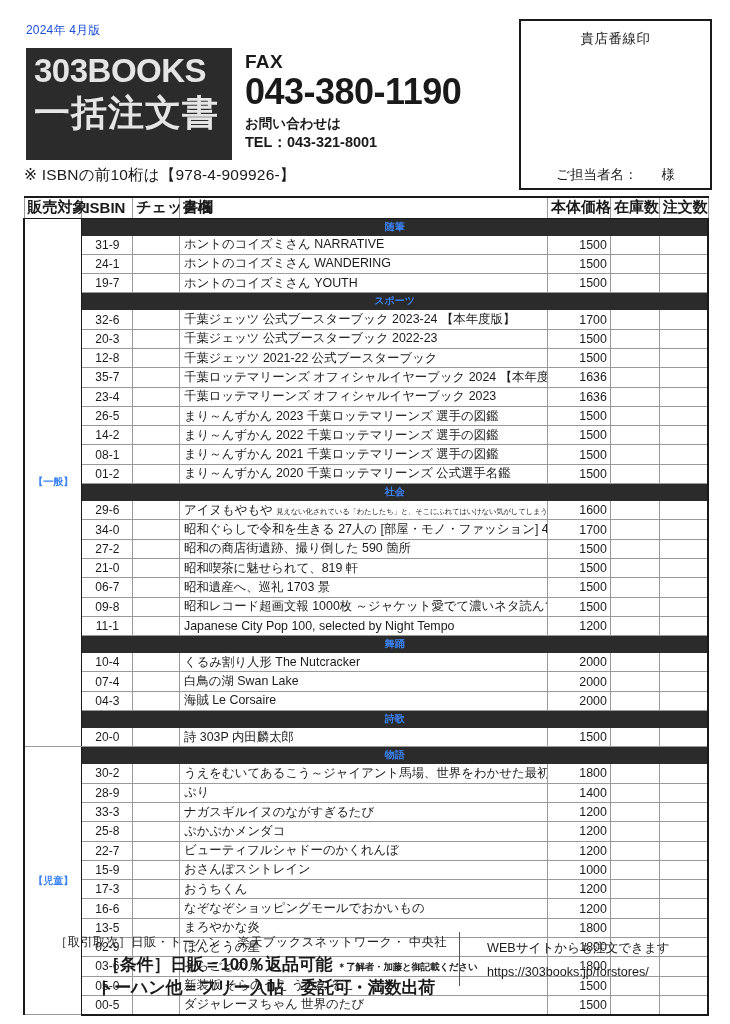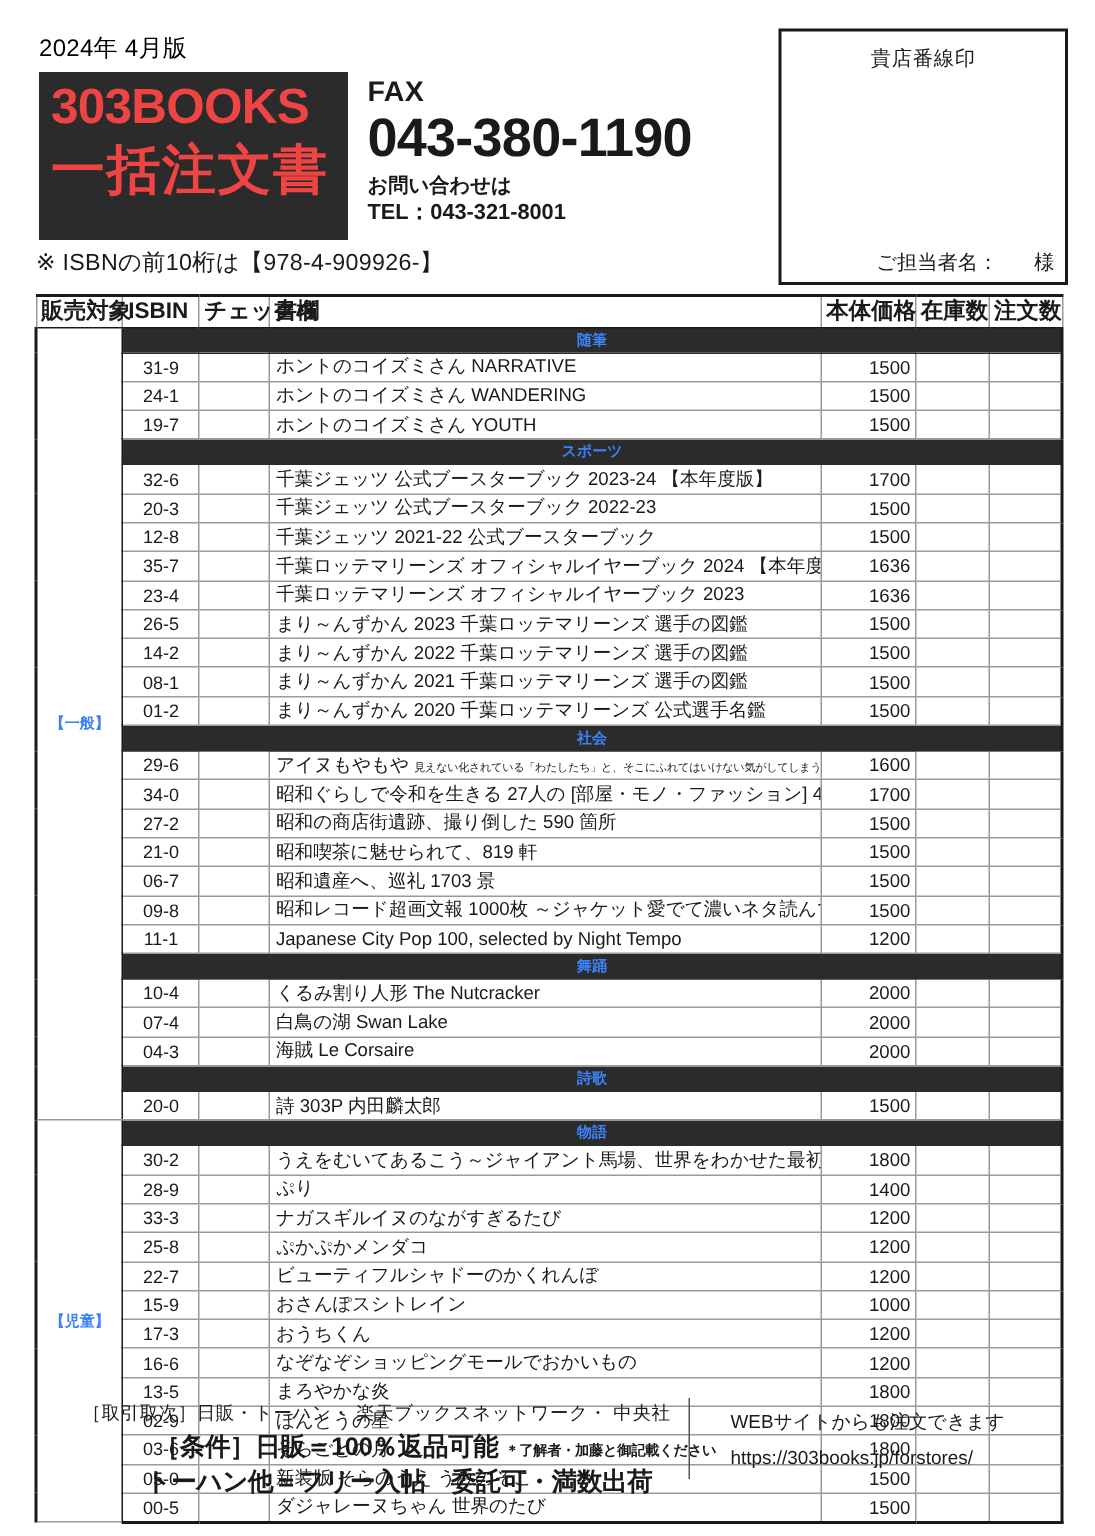--- a/index.html
+++ b/index.html
@@ -22,33 +22,33 @@
     height: 1024px;
     position: relative;
     box-sizing: border-box;
     padding: 0;
   }
 
   .edition-date {
     position: absolute;
     left: 26px;
     top: 22px;
-    font-size: 16px;
+    font-size: 12px;
     letter-spacing: 0.2px;
-    color: #000000;
+    color: #1d4ed8;
   }
 
   .logo-block {
     position: absolute;
     left: 26px;
     top: 48px;
     width: 206px;
     height: 112px;
     background: #2b2b2b;
-    color: #ef4444;
+    color: #e5e5e5;
     box-sizing: border-box;
     padding: 4px 6px 4px 8px;
   }
   .logo-line1 {
     font-size: 33px;
     font-weight: bold;
     letter-spacing: -0.5px;
     line-height: 1.15;
     white-space: nowrap;
   }
@@ -116,21 +116,21 @@
     font-size: 13.5px;
     padding-top: 9px;
     letter-spacing: 0.5px;
   }
   .stamp-footer {
     position: absolute;
     left: 0;
     right: 0;
     bottom: 4px;
     display: flex;
-    justify-content: flex-end;
+    justify-content: center;
     padding: 0 7px;
     font-size: 13.5px;
     gap: 24px;
   }
 
   
   .order-table {
     position: absolute;
     left: 23px;
     top: 196px;

